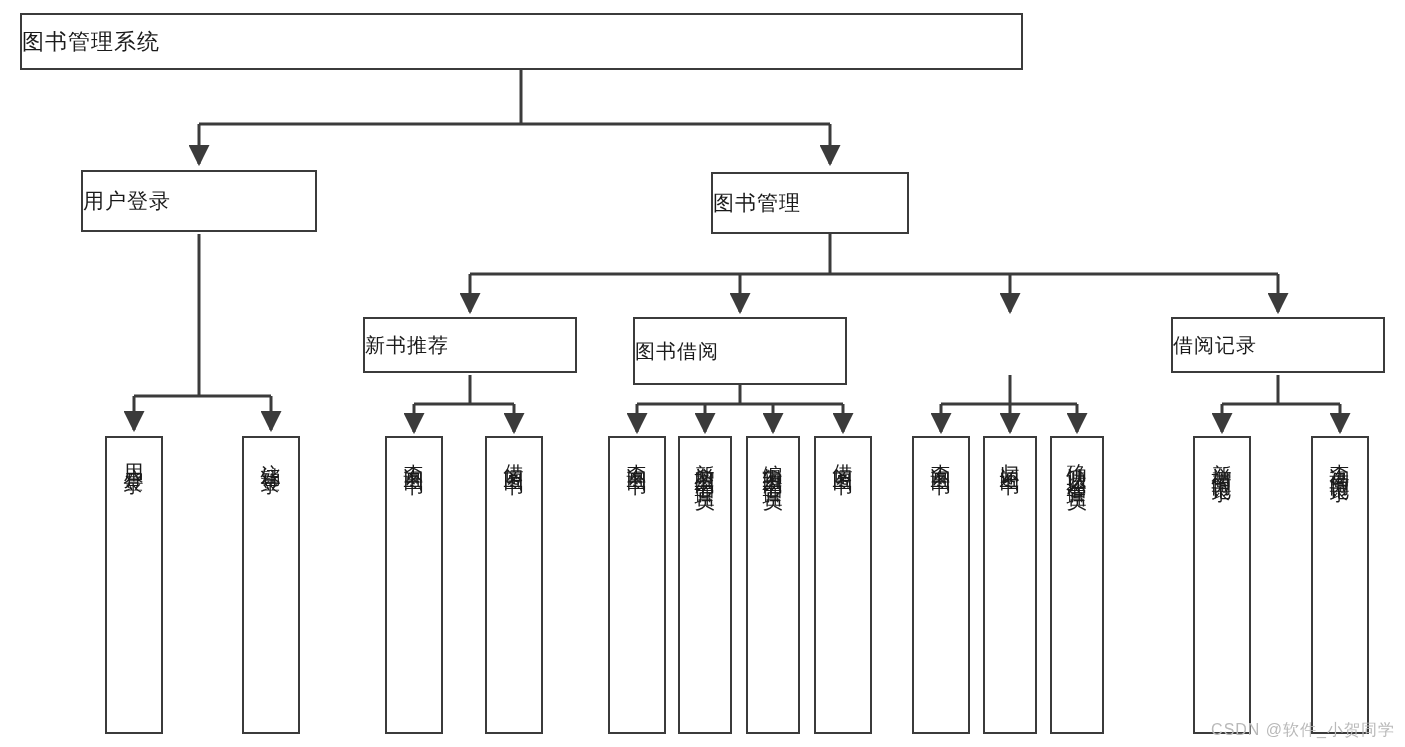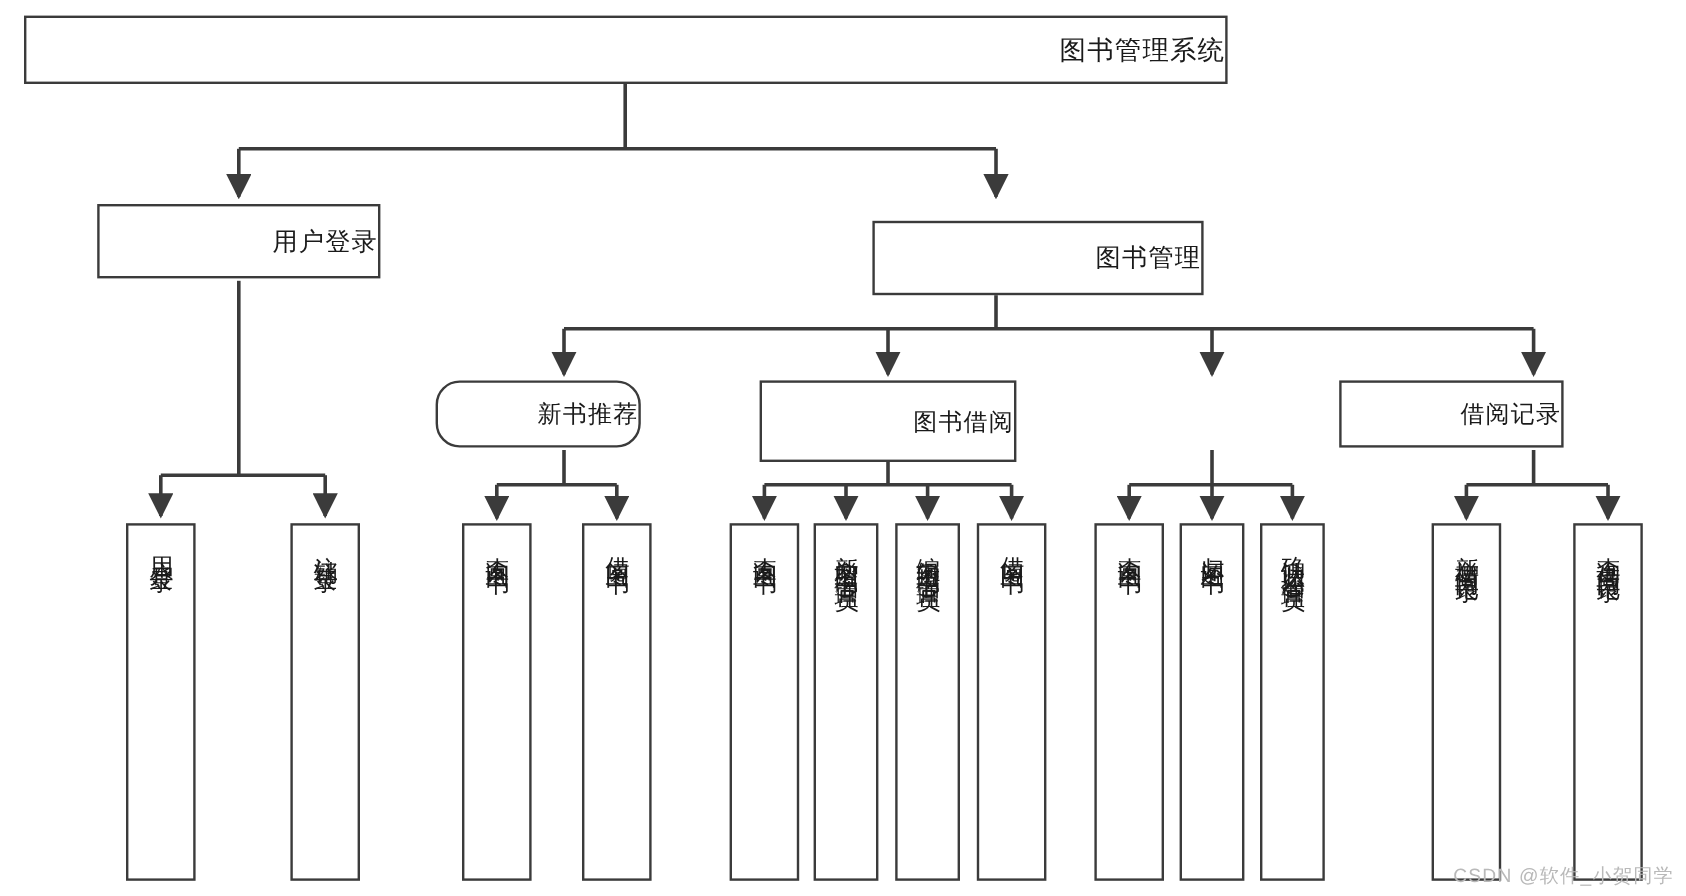--- a/index.html
+++ b/index.html
@@ -20,21 +20,21 @@
     width:1405px;height:747px;
     pointer-events:none;
   }
   .node{
     position:absolute;
     box-sizing:border-box;
     background:#ffffff;
     border:2px solid #3b3b3b;
     display:flex;
     align-items:center;
-    justify-content:flex-end;
+    justify-content:flex-start;
     color:#1a1a1a;
     z-index:2;
   }
   .node.root{
     border-width:2px;
     font-size:22px;
   }
   .node.lvl2{font-size:21px;}
   .node.lvl3{font-size:20px;}
   .node.leaf{
@@ -122,34 +122,34 @@
   </svg>
 
   <div class="node root" style="left:20px;top:13px;width:1003px;height:57px;">
     <span class="hlabel">图书管理系统</span>
   </div>
 
   <div class="node lvl2" style="left:81px;top:170px;width:236px;height:62px;">
     <span class="hlabel">用户登录</span>
   </div>
 
-  <div class="node lvl2" style="left:711px;top:184px;width:276px;height:62px;margin-left:16px;">
+  <div class="node lvl2" style="left:711px;top:172px;width:198px;height:62px;">
     <span class="hlabel">图书管理</span>
   </div>
 
-  <div class="node lvl3" style="left:363px;top:317px;width:171px;height:56px;border-radius:20px;">
+  <div class="node lvl3" style="left:363px;top:317px;width:214px;height:56px;">
     <span class="hlabel">新书推荐</span>
   </div>
 
   <div class="node lvl3" style="left:633px;top:317px;width:214px;height:68px;">
     <span class="hlabel">图书借阅</span>
   </div>
 
 
-  <div class="node lvl3" style="left:1116px;top:317px;width:187px;height:56px;">
+  <div class="node lvl3" style="left:1171px;top:317px;width:214px;height:56px;">
     <span class="hlabel">借阅记录</span>
   </div>
 
   <div class="node leaf" style="left:105px;top:436px;width:58px;height:298px;">
     <span class="vlabel">用户登录</span>
   </div>
 
   <div class="node leaf" style="left:242px;top:436px;width:58px;height:298px;">
     <span class="vlabel">注销登录</span>
   </div>

